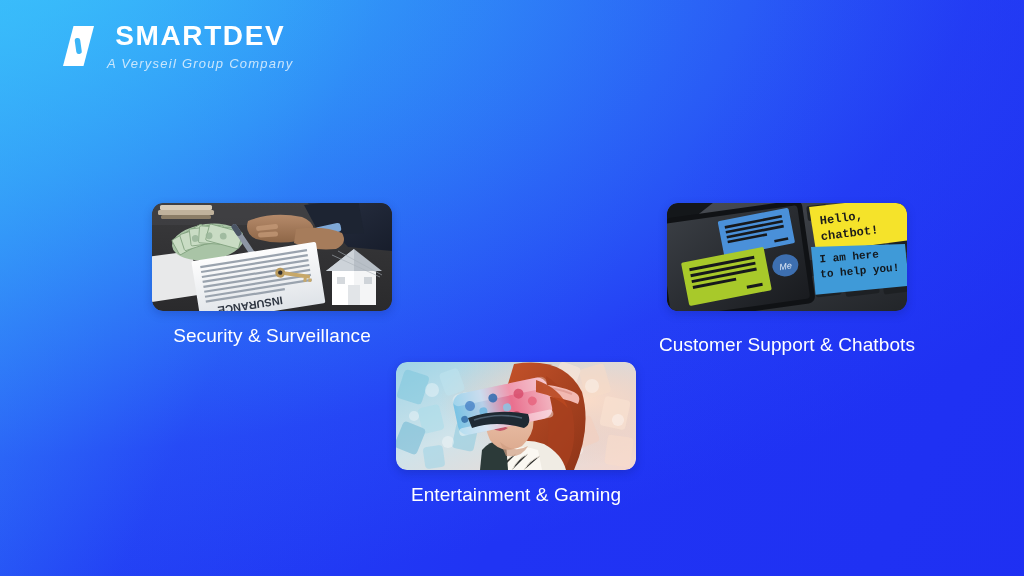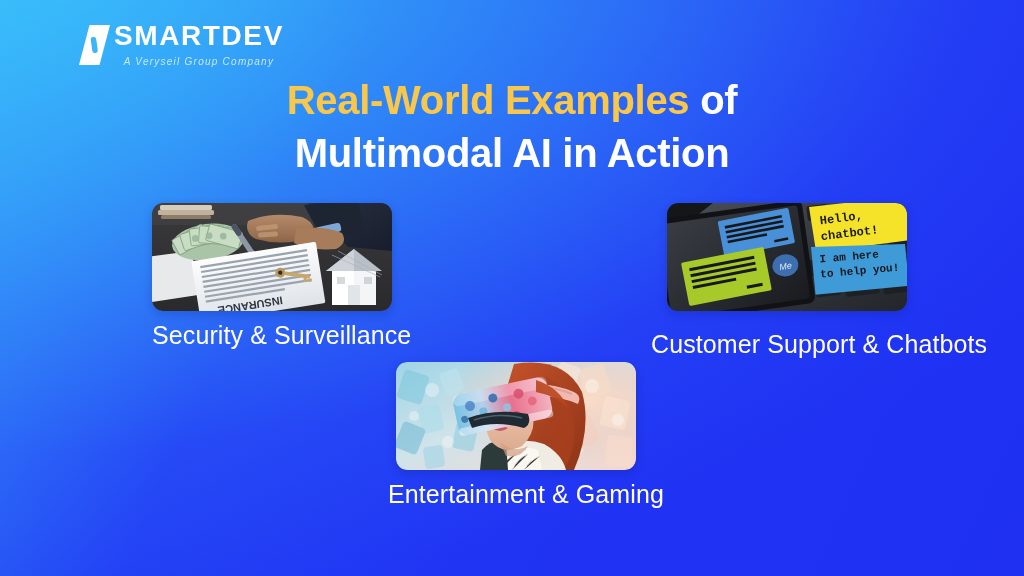--- a/index.html
+++ b/index.html
@@ -21,42 +21,42 @@
   }
   .slide::after{
     content:"";
     position:absolute; inset:0;
     background:linear-gradient(115deg, rgba(60,192,251,.55) 0%, rgba(52,150,248,.12) 30%, rgba(32,56,245,0) 58%, rgba(28,40,240,.35) 100%);
     pointer-events:none;
   }
 
   
   .logo-block{
-    position:absolute; left:79px; top:22px;
-    display:flex; align-items:center; gap:4px;
+    position:absolute; left:63px; top:22px;
+    display:flex; align-items:center; gap:13px;
     z-index:5;
   }
   .logo-mark{
     width:31px; height:40px;
     position:relative;
     flex:none;
   }
   .logo-mark svg{ display:block; width:31px; height:40px; }
   .logo-text{ display:flex; flex-direction:column; align-items:center; }
   .logo-word{
     color:#ffffff;
     font-size:28px;
     font-weight:700;
     letter-spacing:1.6px;
     line-height:1;
     white-space:nowrap;
   }
   .logo-tag{
     color:#d7ecfd;
-    font-size:10px;
+    font-size:13px;
     letter-spacing:1.25px;
     line-height:1;
     margin-top:7px;
     white-space:nowrap;
     font-style:italic;
     opacity:.92;
   }
 
   
   .headline{
@@ -85,21 +85,21 @@
     border-radius:11px;
     overflow:hidden;
     position:relative;
     box-shadow:0 3px 10px rgba(10,24,90,.22);
   }
   .card-media svg{ display:block; width:240px; height:108px; }
   .card-label{
     margin-top:13px;
     text-align:center;
     color:#ffffff;
-    font-size:25px;
+    font-size:19px;
     font-weight:400;
     letter-spacing:.1px;
     line-height:23px;
     white-space:nowrap;
   }
 
   #card-security      { left:152px; top:203px; }
   #card-support       { left:667px; top:203px; }
   #card-entertainment { left:396px; top:362px; }
 
@@ -117,24 +117,20 @@
         <path d="M10.5 0 H31 L20.5 40 H0 Z" fill="#ffffff"></path>
         <rect x="12.5" y="12" width="5.5" height="16" rx="2.6" fill="#3cb6f7" transform="rotate(-8 15.2 20)"></rect>
       </svg>
     </div>
     <div class="logo-text">
       <div class="logo-word">SMARTDEV</div>
       <div class="logo-tag">A Veryseil Group Company</div>
     </div>
   </div>
 
-  <div class="headline">
-    <div class="line"><span class="accent">Real-World Examples</span><span> of</span></div>
-    <div class="line">Multimodal AI in Action</div>
-  </div>
 
   <div class="card" id="card-security">
     <div class="card-media">
       <svg viewBox="0 0 240 108" xmlns="http://www.w3.org/2000/svg">
         <defs>
           <linearGradient id="deskG" x1="0" y1="0" x2="0" y2="1">
             <stop offset="0" stop-color="#3a3a3c"></stop>
               <stop offset="1" stop-color="#2a2a2c"></stop>
           </linearGradient>
           <linearGradient id="suitG" x1="0" y1="0" x2="1" y2="1">

